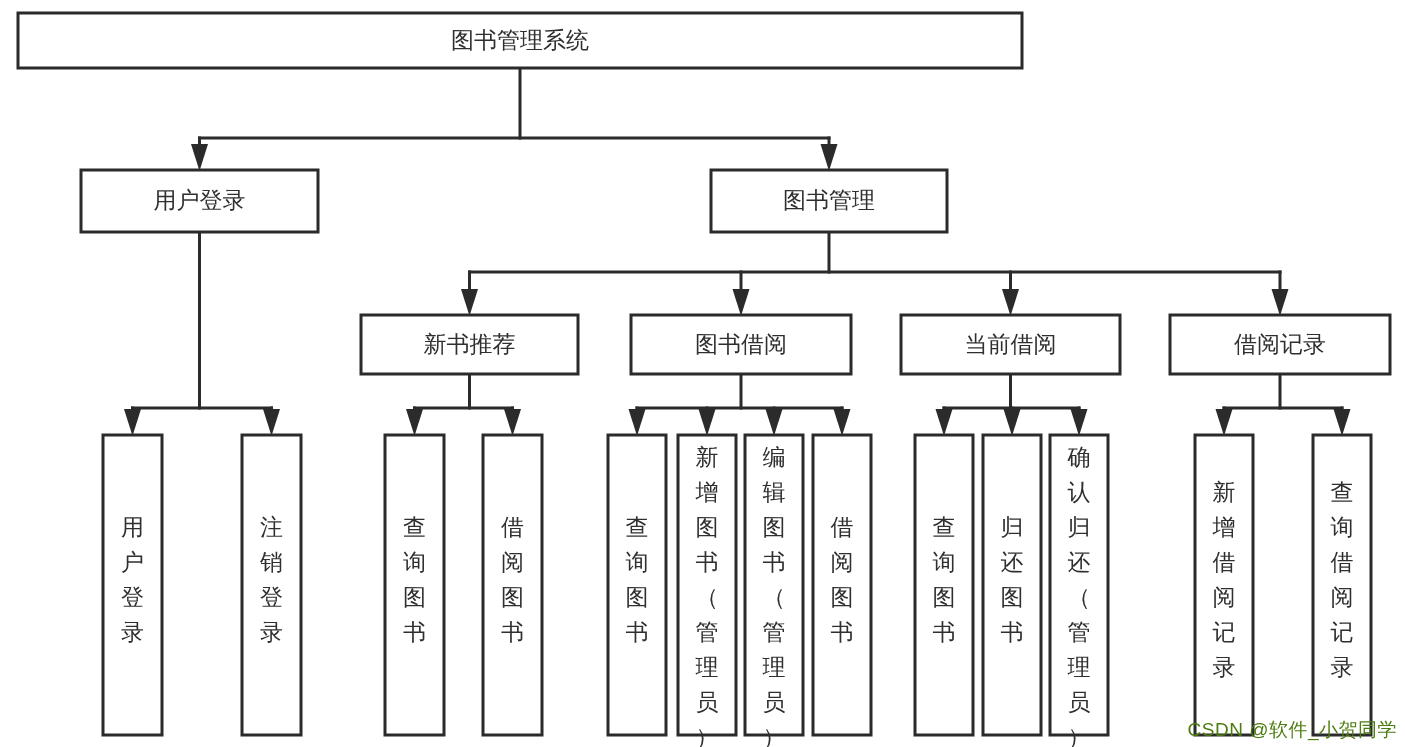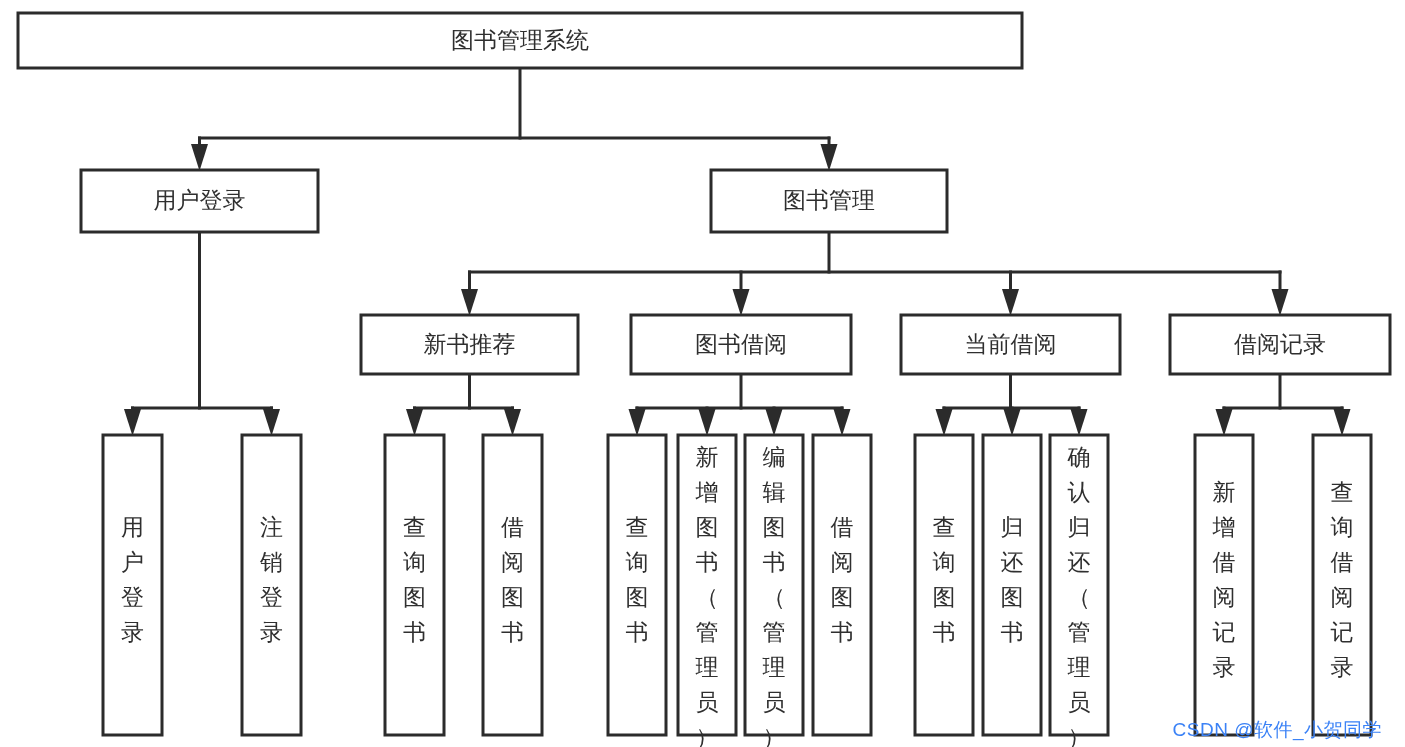--- a/index.html
+++ b/index.html
@@ -49,25 +49,25 @@
     dominant-baseline: middle;
   }
   .node-label-vertical {
     fill: #2f2f2f;
     font-family: "Liberation Sans", "DejaVu Sans", sans-serif;
     font-size: 23px;
     text-anchor: middle;
   }
   .watermark {
     position: absolute;
-    right: 23px;
+    right: 8px;
     bottom: 4px;
     font-family: "Liberation Sans", "DejaVu Sans", sans-serif;
     font-size: 19px;
-    color: #3b82f6;
+    color: #4d7c0f;
     letter-spacing: 0.5px;
     white-space: nowrap;
     user-select: none;
   }
 </style>
 </head>
 <body>
 
 <div id="diagram-root">
   <svg id="tree-svg" viewBox="0 0 1405 747" xmlns="http://www.w3.org/2000/svg">

